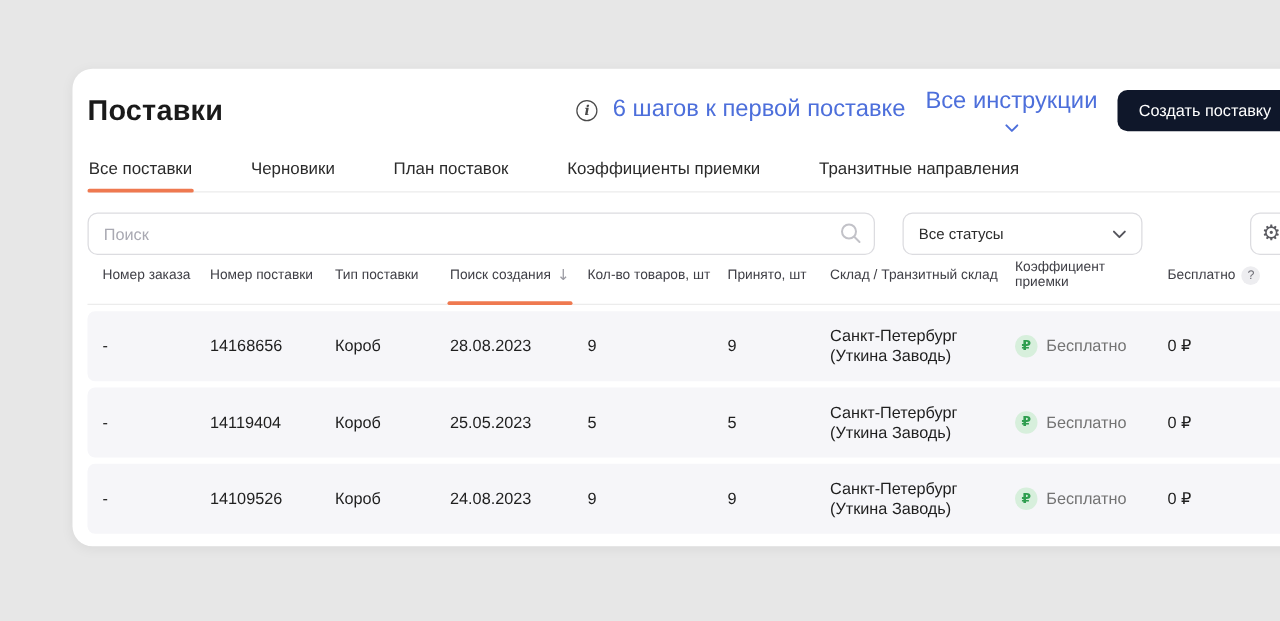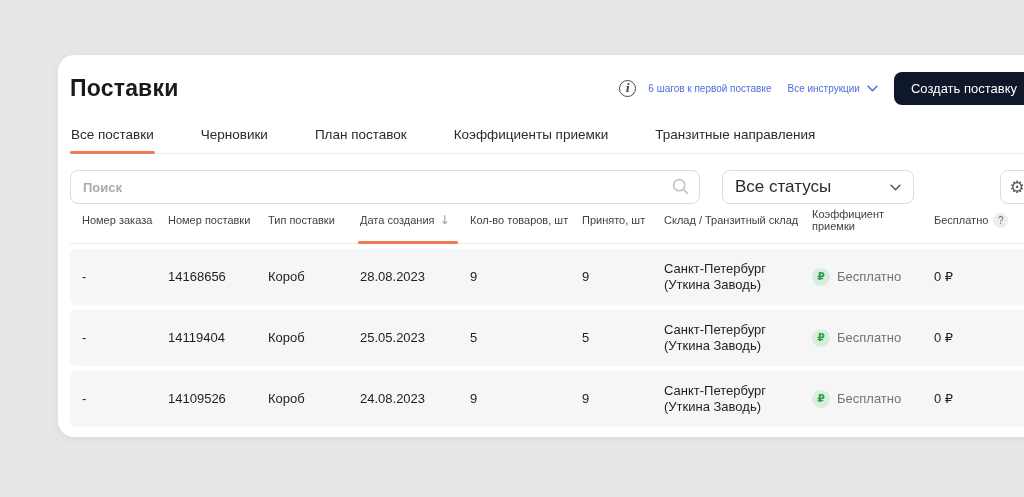--- a/index.html
+++ b/index.html
@@ -19,51 +19,51 @@
   
   .card-header { display:flex; align-items:center; height:40px; }
   .page-title { font-size:23px; font-weight:bold; color:#1a1a1a; letter-spacing:0.2px; }
   .header-right { margin-left:auto; display:flex; align-items:center; gap:16px; }
   .info-icon {
     width:17px; height:17px; border:1.4px solid #4a4a4a; border-radius:50%;
     display:flex; align-items:center; justify-content:center;
     font-size:11px; color:#4a4a4a; font-style:italic; font-weight:bold;
     font-family:"DejaVu Serif",serif; margin-right:-4px;
   }
-  .link { color:#4d6fdb; font-size:10px; text-decoration:none; cursor:pointer; }
-  .link-with-chevron { display:flex; align-items:center; gap:7px; }
+  .link { color:#4d6fdb; font-size:19px; text-decoration:none; cursor:pointer; }
+  .link-with-chevron { display:flex; align-items:center; gap:7px;flex-direction:column; }
   .chev { width:11px; height:7px; }
   .chev polyline { fill:none; stroke:#4d6fdb; stroke-width:1.8; stroke-linecap:round; stroke-linejoin:round; }
   .btn-primary {
     background:#0f172a; color:#fff; border:none; border-radius:8px;
     font-size:13px; padding:0 17px; height:33px; cursor:pointer;
     font-family:inherit;
   }
   
   .tabs { display:flex; gap:45px; margin-top:13px; border-bottom:1px solid #ececec; }
   .tab { font-size:13.5px; color:#2b2b2b; padding:6px 1px 11px; cursor:pointer; position:relative; white-space:nowrap; }
   .tab.active::after {
     content:""; position:absolute; left:0; right:0; bottom:-1px; height:3px;
     background:#ef7950; border-radius:2px;
   }
   
   .filter-row { display:flex; align-items:center; margin-top:16px; }
   .search-box { position:relative; width:630px; }
   .search-box input {
     width:100%; height:34px; border:1px solid #dcdce0; border-radius:8px;
     padding:0 36px 0 12px; font-size:13px; color:#333; outline:none;
-    font-family:inherit; background:#fff;font-weight:bold;
+    font-family:inherit; background:#fff;
   }
   .search-box input::placeholder { color:#a9a9b2; }
   .search-icon { position:absolute; right:11px; top:8px; width:17px; height:17px; }
   .search-icon circle { fill:none; stroke:#c2c2c8; stroke-width:1.6; }
   .search-icon line { stroke:#c2c2c8; stroke-width:1.6; stroke-linecap:round; }
   .status-select {
     margin-left:22px; width:192px; height:34px; border:1px solid #dcdce0; border-radius:8px;
-    display:flex; align-items:center; padding:0 12px; font-size:17px; color:#2b2b2b; cursor:pointer;
+    display:flex; align-items:center; padding:0 12px; font-size:12px; color:#2b2b2b; cursor:pointer;
   }
   .status-select .chev { margin-left:auto; }
   .status-select .chev polyline { stroke:#55555c; }
   .gear-btn {
     margin-left:auto; width:34px; height:34px; border:1px solid #dcdce0; border-radius:8px;
     background:#fff; display:flex; align-items:center; justify-content:center;
     font-size:17px; color:#5a5a60; cursor:pointer;
     font-family:"DejaVu Sans",sans-serif;
   }
   
@@ -143,21 +143,21 @@
     <button class="gear-btn">
       <span>⚙</span>
     </button>
   </div>
 
   <div class="grid table-header">
     <div class="th">Номер заказа</div>
     <div class="th">Номер поставки</div>
     <div class="th">Тип поставки</div>
     <div class="th sorted">
-      <span>Дата создания</span>
+      <span>Поиск создания</span>
       <span class="sort-arrow">↓</span>
     </div>
     <div class="th">Кол-во товаров, шт</div>
     <div class="th">Принято, шт</div>
     <div class="th">Склад / Транзитный склад</div>
     <div class="th">Коэффициент приемки</div>
     <div class="th">
       <span>Бесплатно</span>
       <span class="help-badge">?</span>
     </div>

